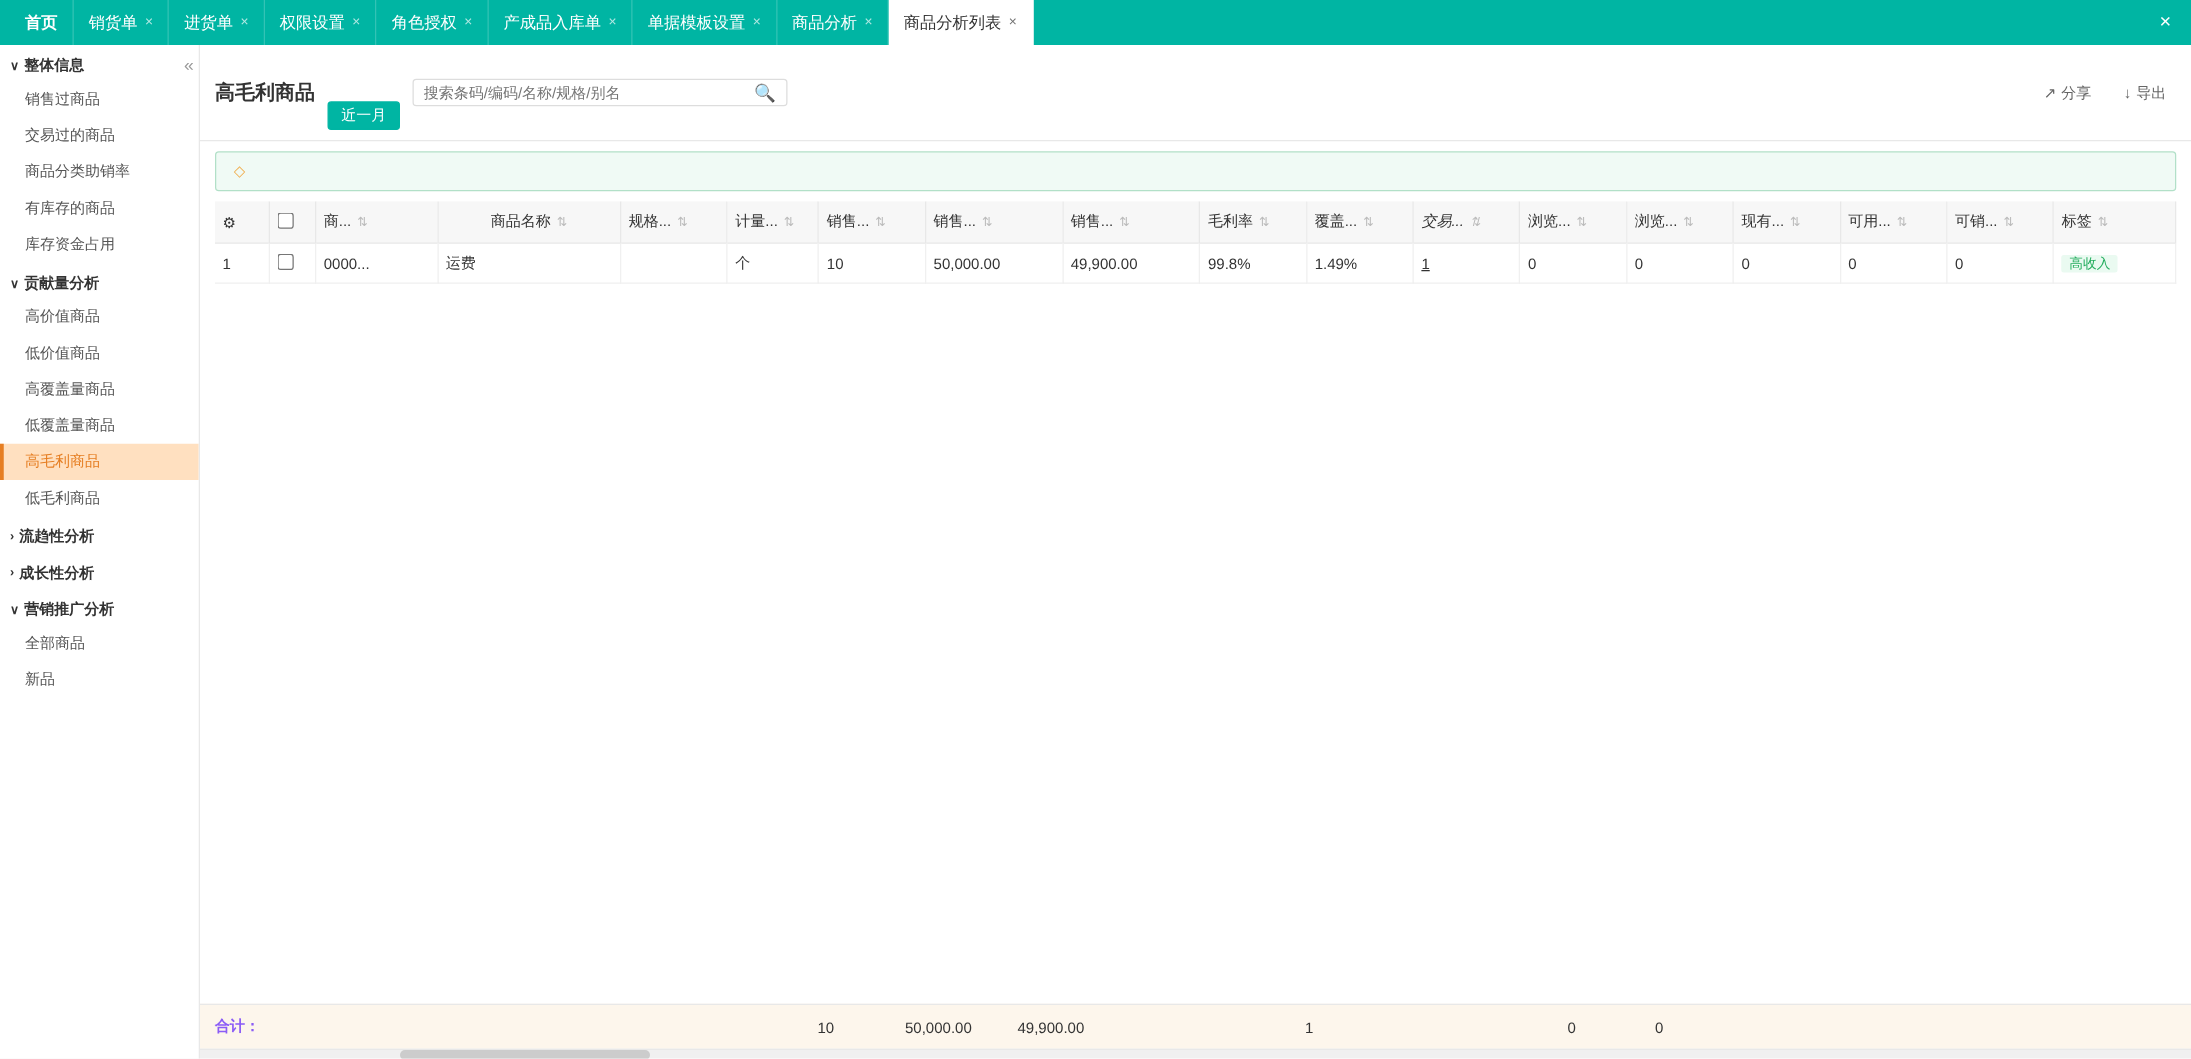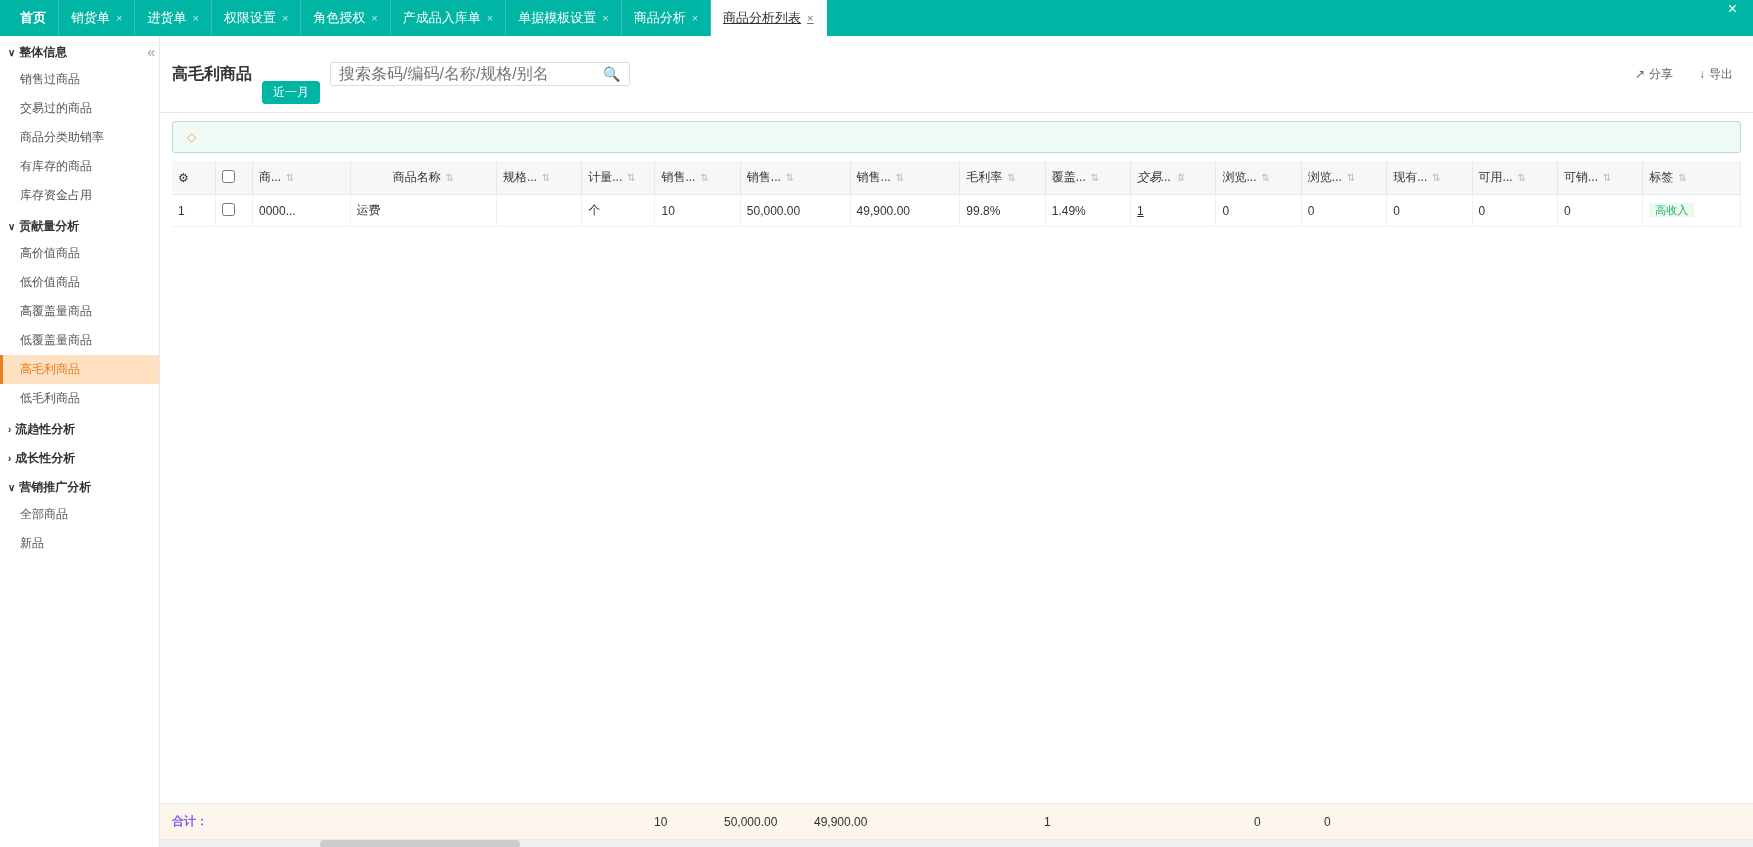--- a/index.html
+++ b/index.html
@@ -1,40 +1,40 @@
 <!DOCTYPE html>
 <html><head>
   <meta charset="utf-8">
   <style>
     * { box-sizing: border-box; margin: 0; padding: 0; font-family: 'Microsoft YaHei', Arial, sans-serif; font-size: 12px; }
     body { background: #f5f5f5; overflow: hidden; }
 
     
     .top-nav {
       display: flex;
-      align-items: flex-start;
+      align-items: center;
       background: #00b5a3;
       height: 36px;
       padding: 0 8px;
       color: #fff;
       overflow: hidden;
     }
     .nav-tab {
       display: inline-flex;
       align-items: center;
       padding: 0 12px;
       height: 36px;
       cursor: pointer;
       white-space: nowrap;
       font-size: 13px;
       color: #fff;
       border-right: 1px solid rgba(255,255,255,0.2);
       position: relative;
     }
-    .nav-tab.active { background: #fff; color: #333; text-decoration: underline; }
+    .nav-tab.active { background: #fff; color: #333; }
     .nav-tab .close-x {
       margin-left: 6px;
       font-size: 11px;
       opacity: 0.7;
       cursor: pointer;
     }
     .nav-tab.home { font-weight: bold; }
     .nav-close-btn {
       color: #fff;
       font-size: 16px;
@@ -133,21 +133,21 @@
       border: 1px solid #ddd;
       border-radius: 3px;
       padding: 2px 8px;
       flex: 1;
       max-width: 300px;
     }
     .search-box input {
       border: none;
       outline: none;
       flex: 1;
-      font-size: 16px;
+      font-size: 12px;
       color: #999;
     }
     .search-icon { color: #999; font-size: 14px; cursor: pointer; }
     .header-spacer { flex: 1; }
     .action-btn {
       display: flex;
       align-items: center;
       gap: 4px;
       color: #666;
       cursor: pointer;

